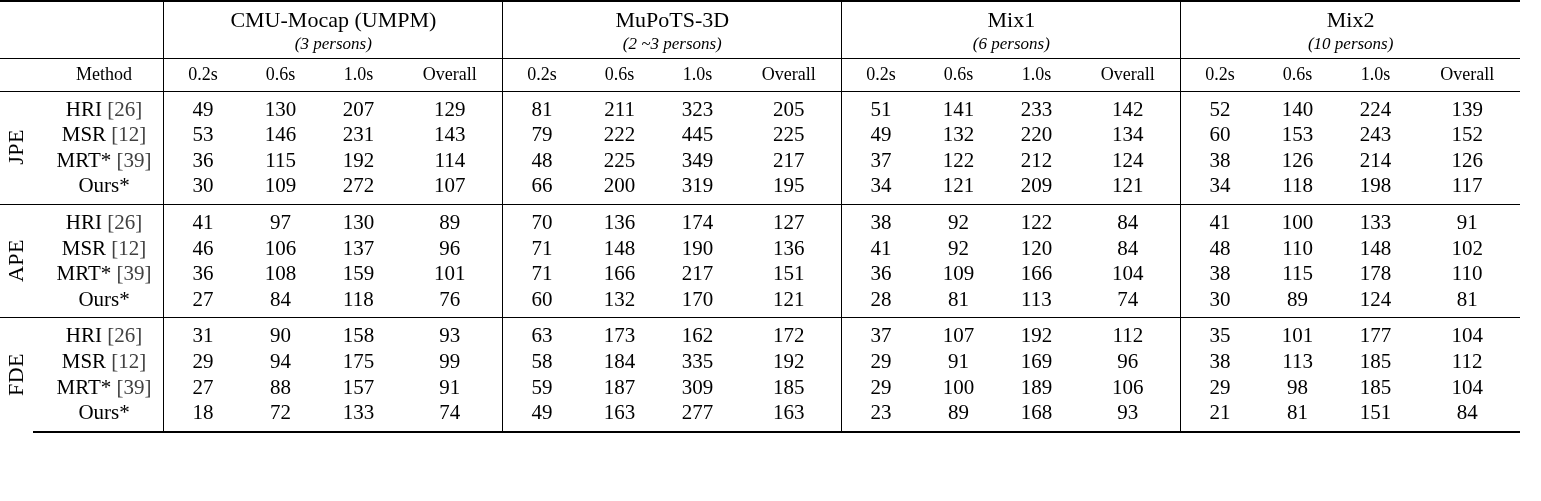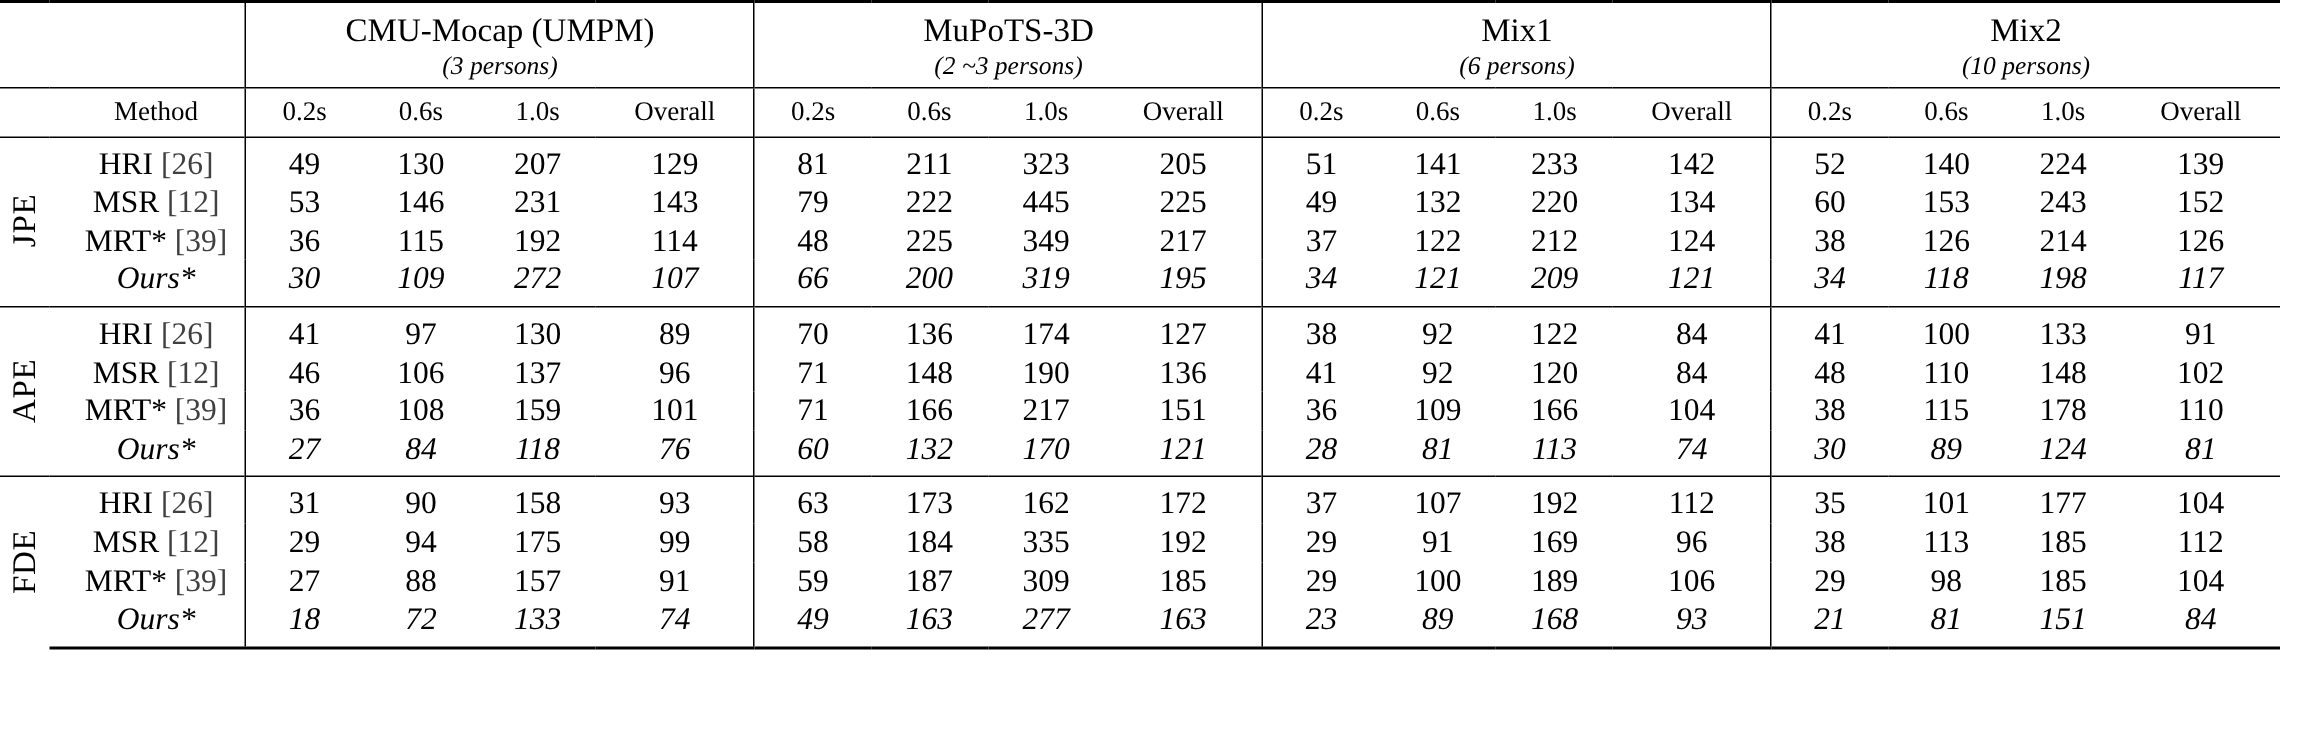--- a/index.html
+++ b/index.html
@@ -61,21 +61,21 @@
     font-weight: bold;
     font-size: 22px;
   }
   .rowlabel-inner {
     writing-mode: vertical-rl;
     transform: rotate(180deg);
     display: inline-block;
     letter-spacing: 0.5px;
   }
   .cite { color: #404040; }
-  .bold { font-weight: bold; font-style: italic; }
+  .bold { font-weight: bold; }
   .databody td { padding-top: 1px; padding-bottom: 1px; }
   tr.firstdata td { padding-top: 5px; }
   tr.lastdata td { padding-bottom: 5px; }
   .nowrap { white-space: nowrap; }
 </style>
 </head>
 <body>
 
 <div id="table-wrap">
   <table class="results">

